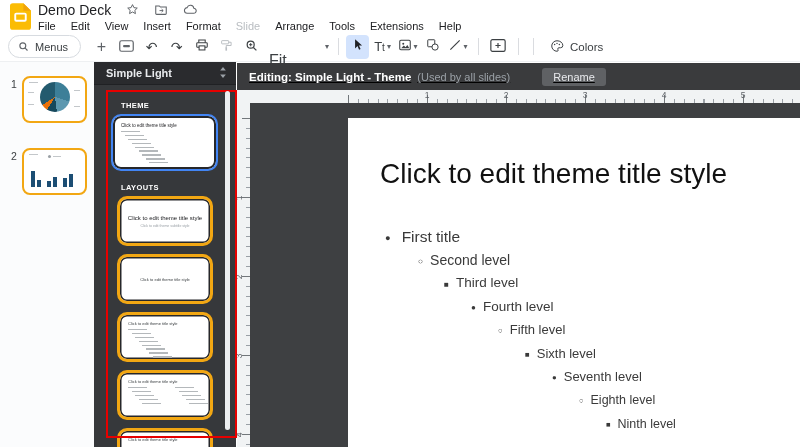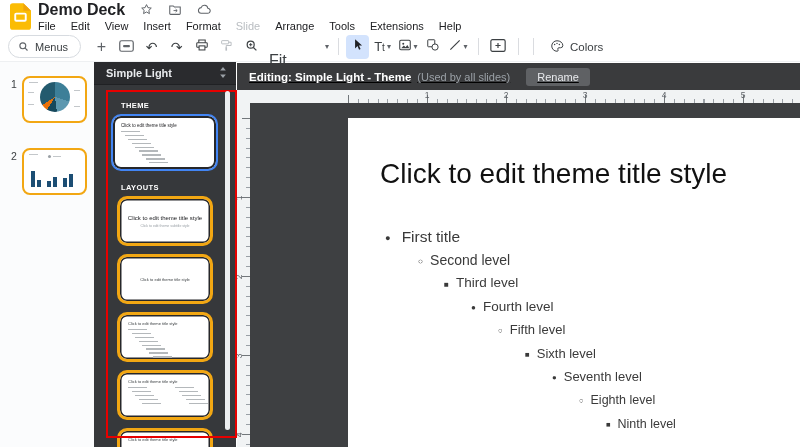--- a/index.html
+++ b/index.html
@@ -4,21 +4,21 @@
 <style>
   html,body{margin:0;padding:0;background:#fff;}
   .frame{position:relative;width:800px;height:447px;overflow:hidden;
          font-family:"Liberation Sans","DejaVu Sans",sans-serif;background:#fff;
          -webkit-font-smoothing:antialiased;}
   
   .topbar{position:absolute;left:0;top:0;width:100%;height:32px;background:#fff;}
   .logo{position:absolute;left:10px;top:3px;width:21px;height:27px;}
   .title-area{position:absolute;left:38px;top:2px;}
   .title-row{display:flex;align-items:center;gap:15px;height:15px;}
-  .doc-title{font-size:16px;font-weight:700;color:#202124;}
+  .doc-title{font-size:14px;font-weight:400;color:#202124;}
   .tb-ic{display:flex;align-items:center;color:#5f6368;font-size:14px;line-height:1;}
   .menubar{display:flex;gap:15px;margin-top:3px;font-size:11px;color:#202124;}
   .menu-item{cursor:default;}
   .menu-item.disabled{color:#b9bdc1;}
   
   .toolbar{position:absolute;left:0;top:32px;width:100%;height:30px;background:#fff;
            display:flex;align-items:center;padding-left:8px;box-sizing:border-box;
            border-bottom:1px solid #eef0f2;}
   .menus-pill{display:flex;align-items:center;gap:6px;height:21px;padding:0 12px 0 9px;
               border:1px solid #d7dbe0;border-radius:12px;background:#fff;margin-right:9px;}
@@ -77,21 +77,21 @@
   .two-col{display:flex;gap:14px;}
   .red-annot{position:absolute;left:107px;top:28px;width:130px;height:348px;
              border:2px solid #e60000;box-sizing:border-box;z-index:6;pointer-events:none;}
   .panel-scroll{position:absolute;left:131px;top:6px;width:5px;height:339px;background:#eceef0;border-radius:3px;z-index:7;}
   
   .main{position:absolute;left:237px;top:0;width:563px;height:385px;}
   .editing-bar{position:absolute;left:0;top:1px;width:563px;height:27px;background:#3a3b3d;
                display:flex;align-items:center;padding-left:12px;box-sizing:border-box;text-decoration:underline;}
   .editing-bar .etitle{font-size:11.5px;font-weight:bold;color:#fff;}
   .editing-bar .enote{font-size:11px;color:#9aa0a6;margin-left:6px;}
-  .rename-btn{margin-left:16px;background:#5f6164;color:#e8eaed;font-size:11px;
+  .rename-btn{margin-left:32px;background:#5f6164;color:#e8eaed;font-size:11px;
               padding:3px 11px;border-radius:3px;}
   .hruler{position:absolute;left:0;top:28px;width:563px;height:13px;background:#f1f3f4;
           background-image:
             repeating-linear-gradient(to right,#72777b 0 1px,transparent 1px 79px),
             repeating-linear-gradient(to right,#9aa0a6 0 1px,transparent 1px 9.875px);
           background-size:460px 8px,460px 4px;
           background-position:111px 100%,111px 100%;
           background-repeat:no-repeat;}
   .hruler span{position:absolute;top:0;font-size:8.5px;color:#5f6368;transform:translateX(-50%);}
   .canvas{position:absolute;left:0;top:41px;width:563px;height:344px;background:#3e4042;overflow:hidden;}

